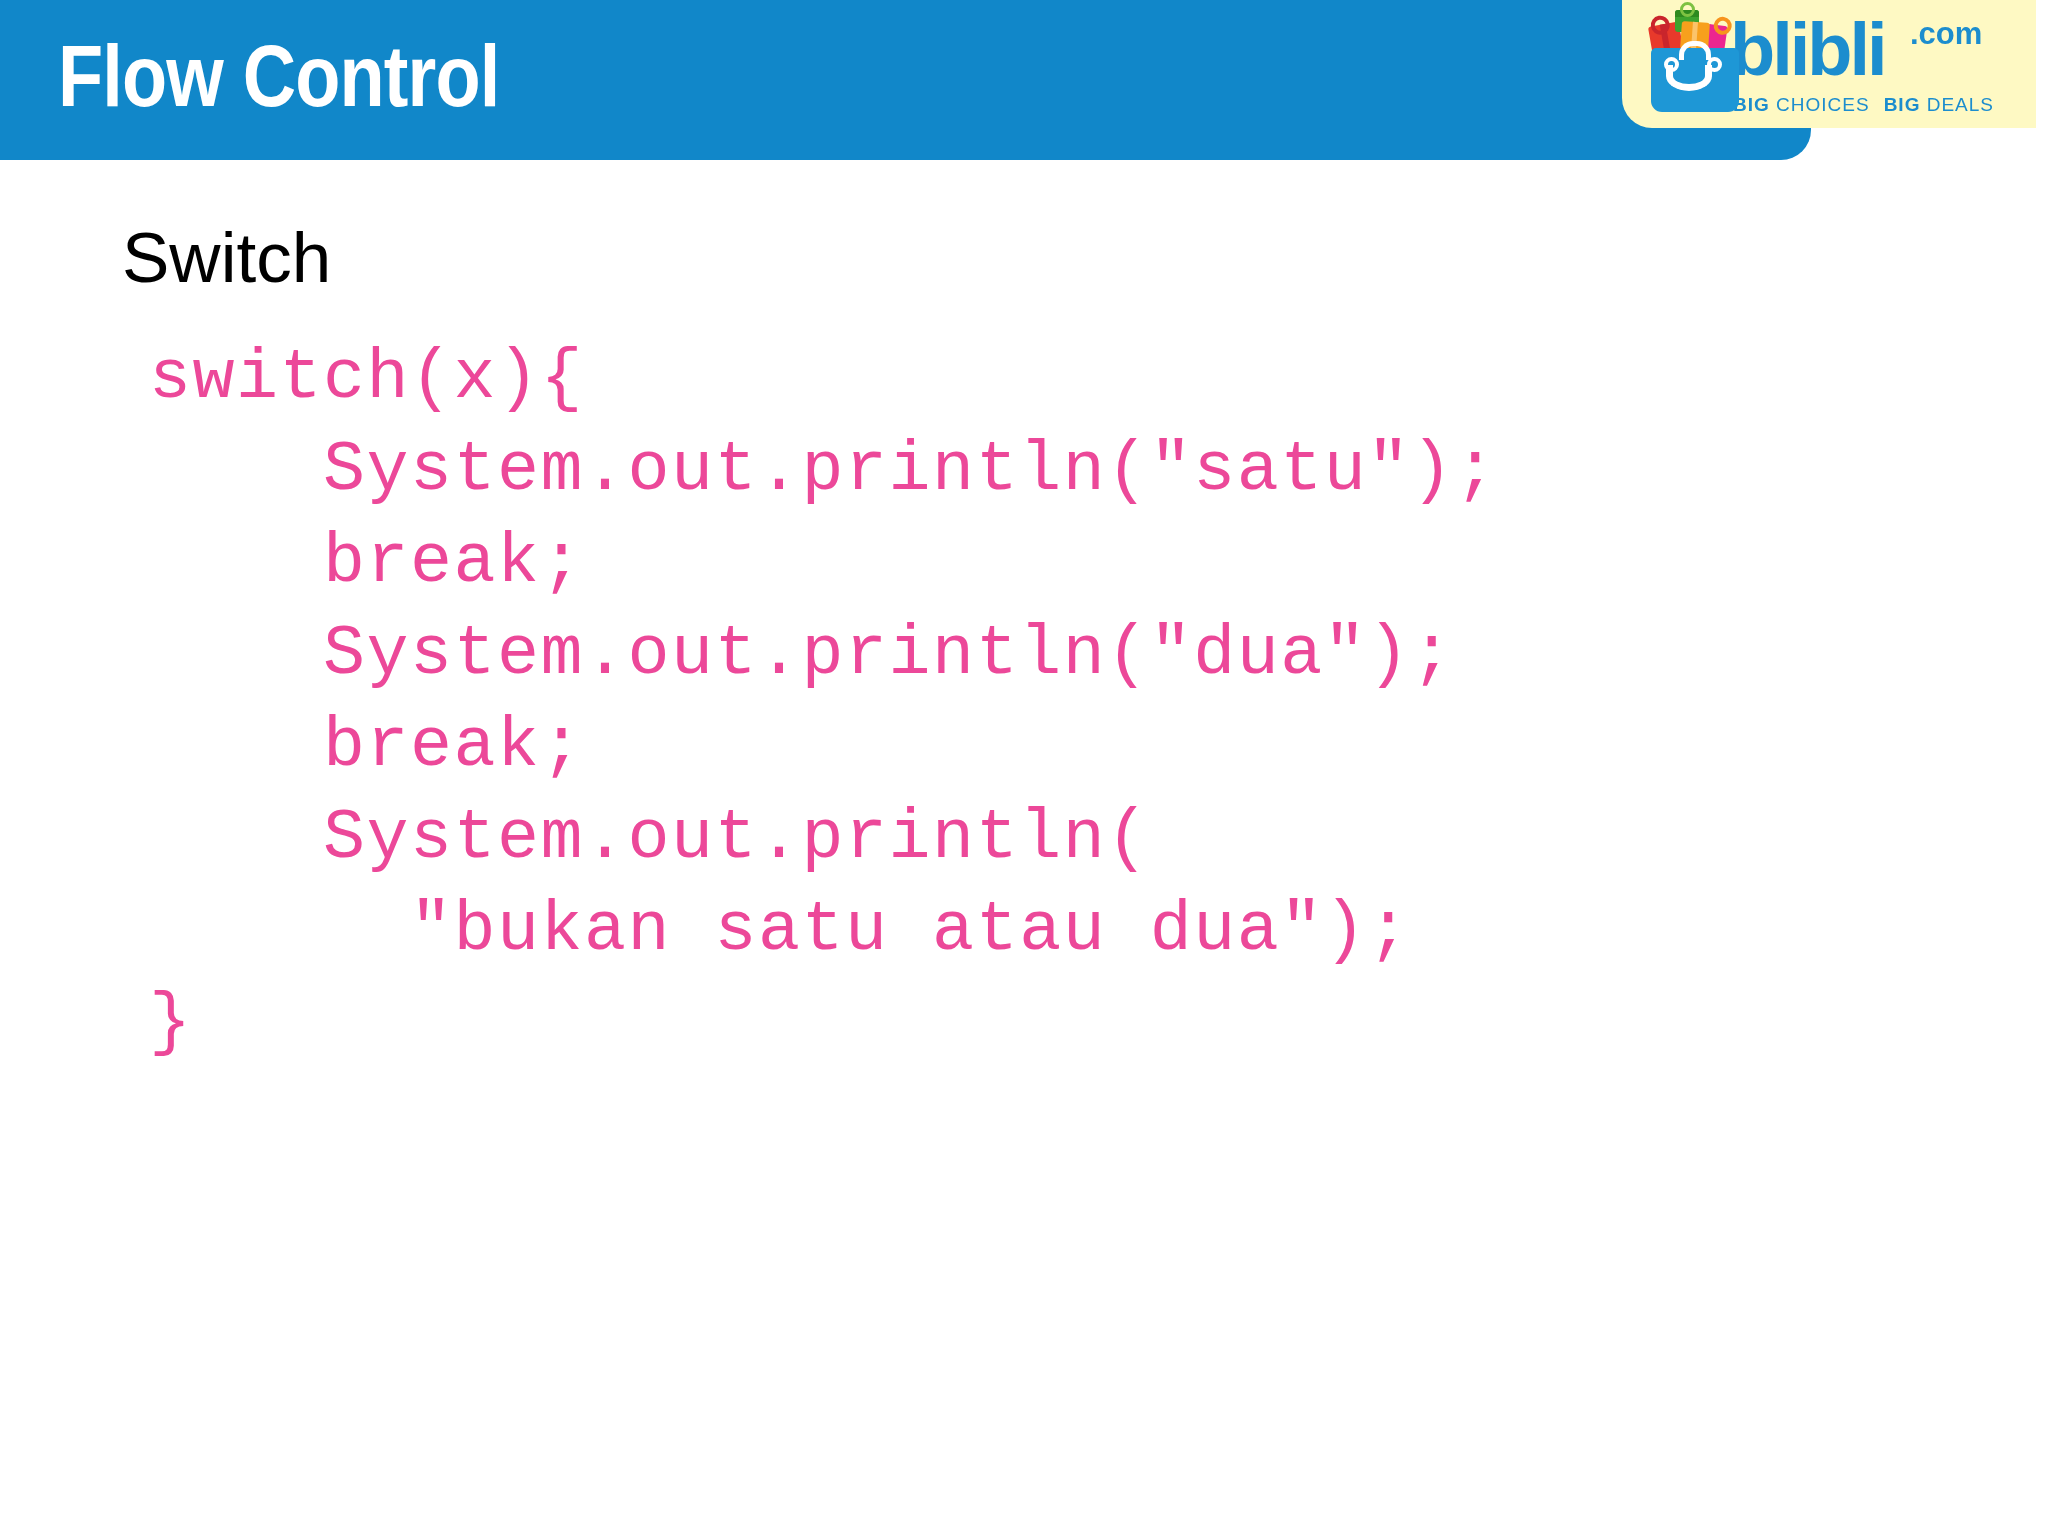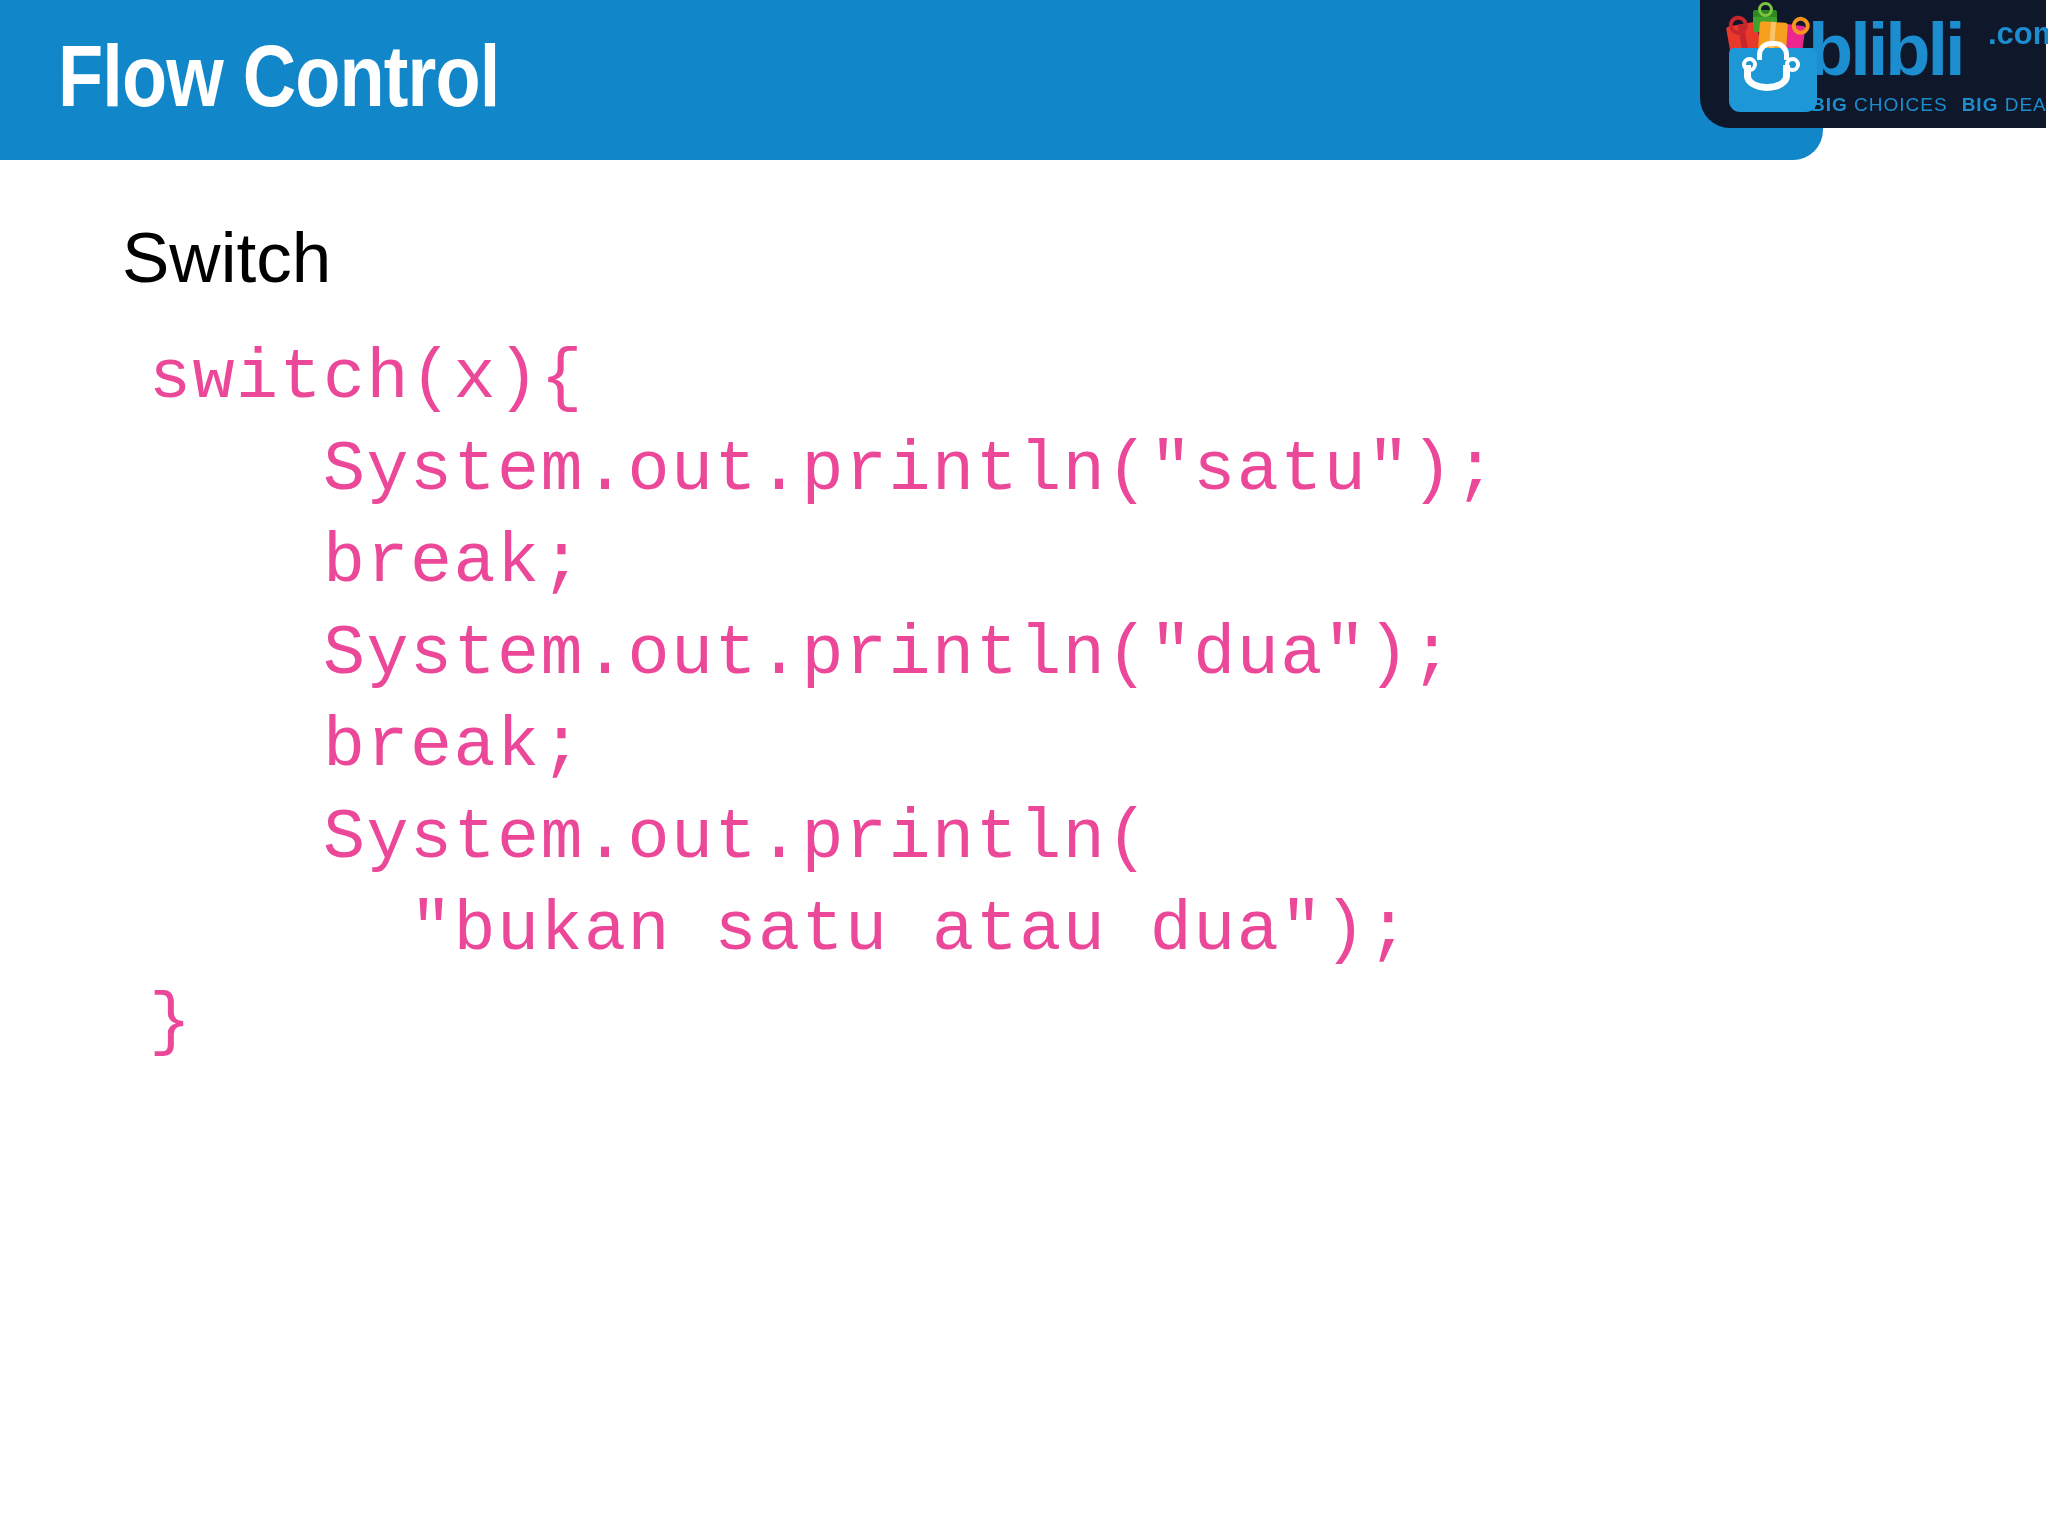--- a/index.html
+++ b/index.html
@@ -3,32 +3,32 @@
 <meta charset="utf-8">
 <style>
   html,body{margin:0;padding:0;}
   body{
     width:2048px;height:1536px;background:#ffffff;position:relative;
     overflow:hidden;font-family:"Liberation Sans",sans-serif;
   }
   
   .header{
     position:absolute;top:0;left:0;width:1811px;height:160px;
-    background:#1187c9;border-radius:0 0 30px 0;padding-left:12px;
+    background:#1187c9;border-radius:0 0 30px 0;
   }
   .header-title{
     position:absolute;left:58px;top:50%;
     transform:translateY(-54%) scaleX(0.84);transform-origin:left center;
     color:#ffffff;font-size:88px;font-weight:bold;letter-spacing:-1px;
     white-space:nowrap;
   }
   
   .logo-box{
-    position:absolute;top:0;right:2px;width:346px;height:128px;
-    background:#0f172a;border-radius:0 0 0 30px;
+    position:absolute;top:0;right:12px;width:414px;height:128px;
+    background:#fef9c3;border-radius:0 0 0 30px;
   }
   
   .bag{
     position:absolute;left:29px;top:48px;width:88px;height:64px;
     background:#1e97d6;border-radius:5px 5px 11px 11px;z-index:3;
   }
   .bag-handle{
     position:absolute;left:28px;top:-7px;width:22px;height:14px;
     border:5px solid #ffffff;border-bottom:none;
     border-radius:14px 14px 0 0;background:transparent;

